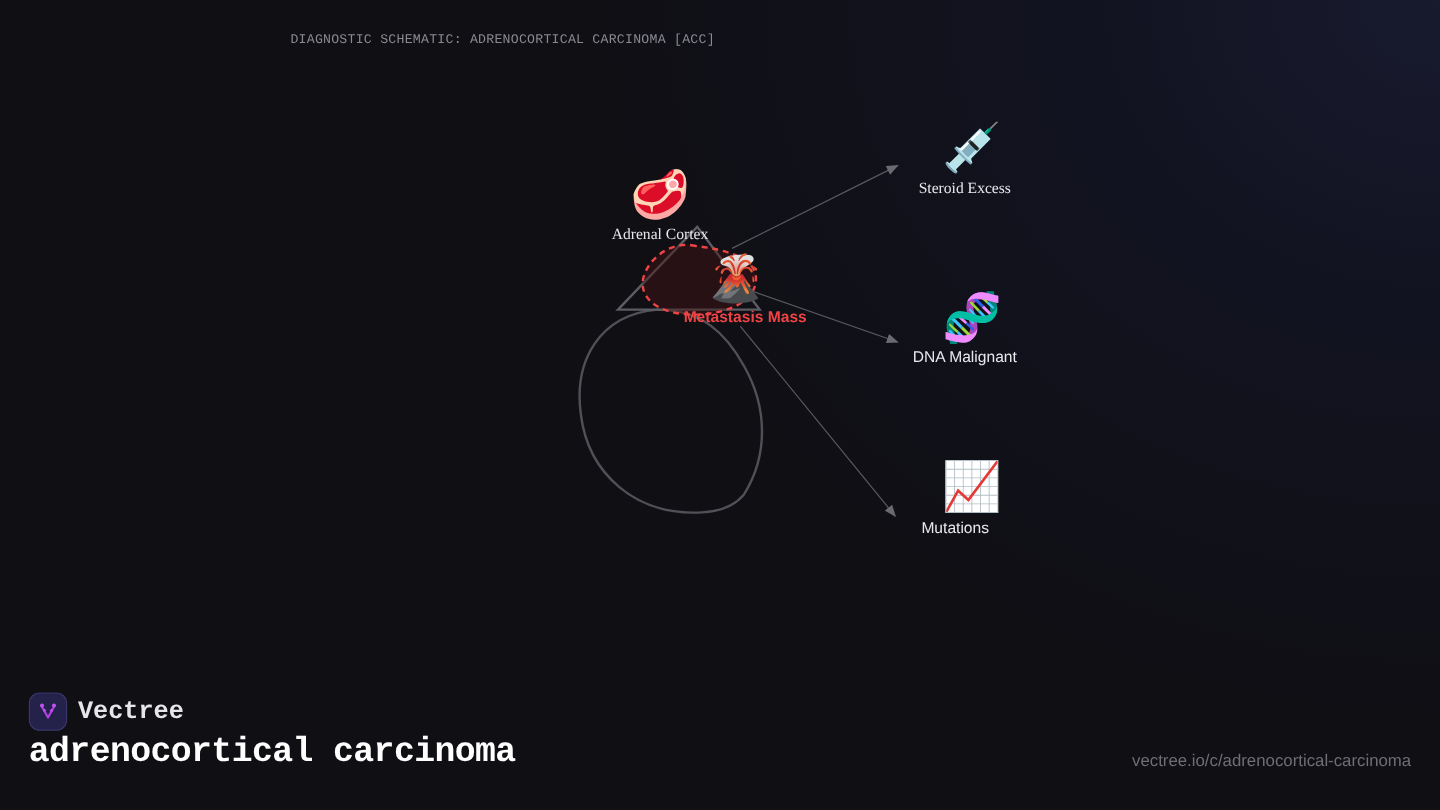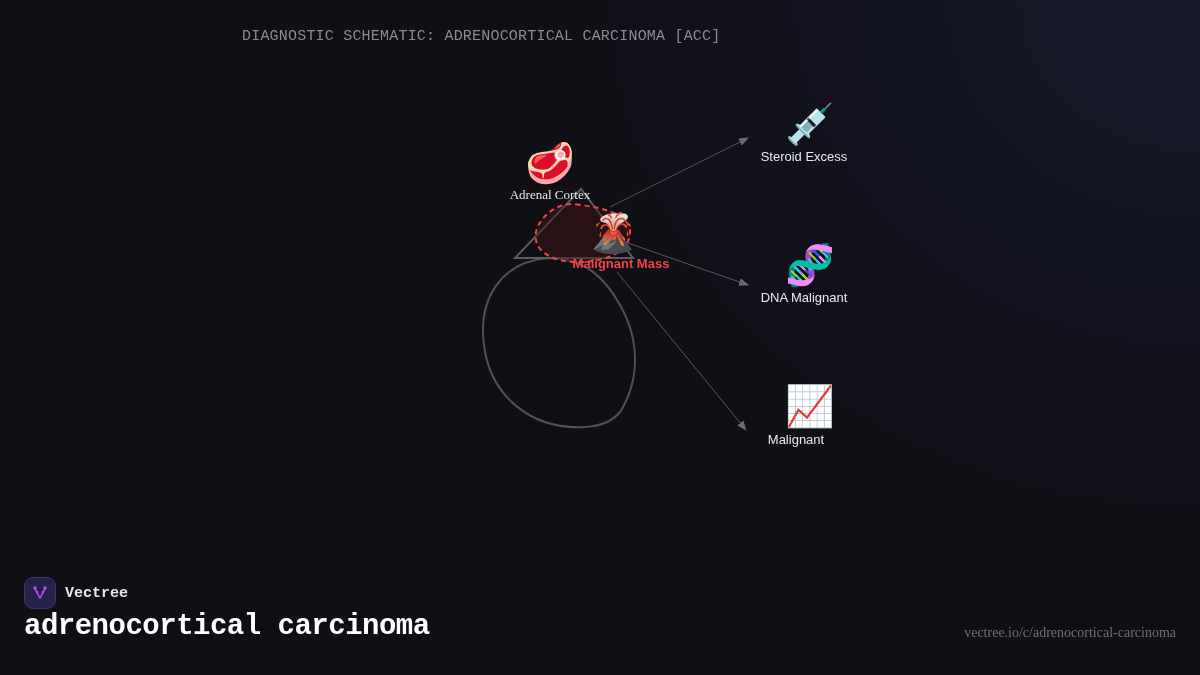--- a/index.html
+++ b/index.html
@@ -4,40 +4,40 @@
 <style>
   html, body { margin:0; padding:0; }
   body {
     width:1200px; height:675px; overflow:hidden; position:relative;
     background: radial-gradient(ellipse 700px 600px at 1200px 0px, #181a2e 0%, #121320 45%, #0f0f14 100%);
     background-color:#0f0f14;
     font-family: "Liberation Sans", sans-serif;
   }
   .schematic-title {
     position:absolute; left:242px; top:28px;
-    font-family:"Liberation Mono", monospace; font-size:15px; color:#8a8a92; letter-spacing:0.2px;
+    font-family:"Liberation Mono", monospace; font-size:11px; color:#8a8a92; letter-spacing:0.2px;
   }
   svg.diagram { position:absolute; left:0; top:0; }
   .node { position:absolute; text-align:center; }
   .emoji { font-size:40px; line-height:44px; display:block; }
   .node-label { font-size:13px; color:#e8e8ec; white-space:nowrap; }
   .mal-label { font-size:13px; color:#ef4444; font-weight:bold; white-space:nowrap; }
   .brand { position:absolute; left:24px; top:577px; display:flex; align-items:center; gap:9px; }
   .logo {
     width:32px; height:32px; border-radius:9px; background:#24214a; border:1px solid #3a356a;
     display:flex; align-items:center; justify-content:center; box-sizing:border-box;
   }
-  .brand-name { font-family:"Liberation Mono", monospace; font-weight:bold; font-size:15px; color:#e6e6ea; }
+  .brand-name { font-family:"Liberation Mono", monospace; font-weight:bold; font-size:21px; color:#e6e6ea; }
   .page-title {
     position:absolute; left:24px; top:610px;
     font-family:"Liberation Mono", monospace; font-weight:bold; font-size:29px; color:#ffffff; letter-spacing:-0.5px;
   }
   .url {
     position:absolute; right:24px; top:625px;
-    font-family:Liberation Serif, serif; font-size:14px; color:#6e6e76;
+    font-family:Liberation Sans, sans-serif; font-size:14px; color:#6e6e76;
   }
 </style>
 </head>
 <body>
 
 <div class="schematic-title">DIAGNOSTIC SCHEMATIC: ADRENOCORTICAL CARCINOMA [ACC]</div>
 
 <svg class="diagram" width="1200" height="675">
   <defs>
     <marker id="arrowhead" markerWidth="10" markerHeight="8" refX="9" refY="4" orient="auto" markerUnits="userSpaceOnUse">
@@ -56,36 +56,36 @@
   <line x1="617" y1="272" x2="746" y2="430" stroke="#5a5a60" stroke-width="1" marker-end="url(#arrowhead)"></line>
 </svg>
 
 <div class="node" style="left:500px; top:141px; width:100px;">
   <span class="emoji">🥩</span>
   <div class="node-label" style="margin-top:2px;font-family:Liberation Serif, serif;">Adrenal Cortex</div>
 </div>
 
 <div class="node" style="left:568px; top:212px; width:106px;">
   <span class="emoji" style="font-size:38px; line-height:42px; margin-left:-16px;">🌋</span>
-  <div class="mal-label" style="margin-top:2px;">Malignant Mass</div>
+  <div class="mal-label" style="margin-top:2px;">Metastasis Mass</div>
 </div>
 
 <div class="node" style="left:754px; top:102px; width:100px;">
   <span class="emoji" style="margin-left:12px;">💉</span>
-  <div class="node-label" style="margin-top:3px;">Steroid Excess</div>
+  <div class="node-label" style="margin-top:3px;font-family:Liberation Serif, serif;">Steroid Excess</div>
 </div>
 
 <div class="node" style="left:754px; top:243px; width:100px;">
   <span class="emoji" style="margin-left:12px;">🧬</span>
   <div class="node-label" style="margin-top:3px;">DNA Malignant</div>
 </div>
 
 <div class="node" style="left:746px; top:384px; width:100px;">
   <span class="emoji" style="margin-left:28px;">📈</span>
-  <div class="node-label" style="margin-top:4px;">Malignant</div>
+  <div class="node-label" style="margin-top:4px;">Mutations</div>
 </div>
 
 <div class="brand">
   <div class="logo">
     <svg width="18" height="18" viewBox="0 0 18 18">
       <path d="M4,5 L9,14 L14,5" fill="none" stroke="#b040e0" stroke-width="1.8" stroke-linecap="round" stroke-linejoin="round"></path>
       <circle cx="4" cy="4" r="1.7" fill="#c050f0"></circle>
       <circle cx="14" cy="4" r="1.7" fill="#c050f0"></circle>
       <circle cx="6" cy="8" r="1.2" fill="#c050f0"></circle>
       <circle cx="12" cy="8" r="1.2" fill="#c050f0"></circle>

